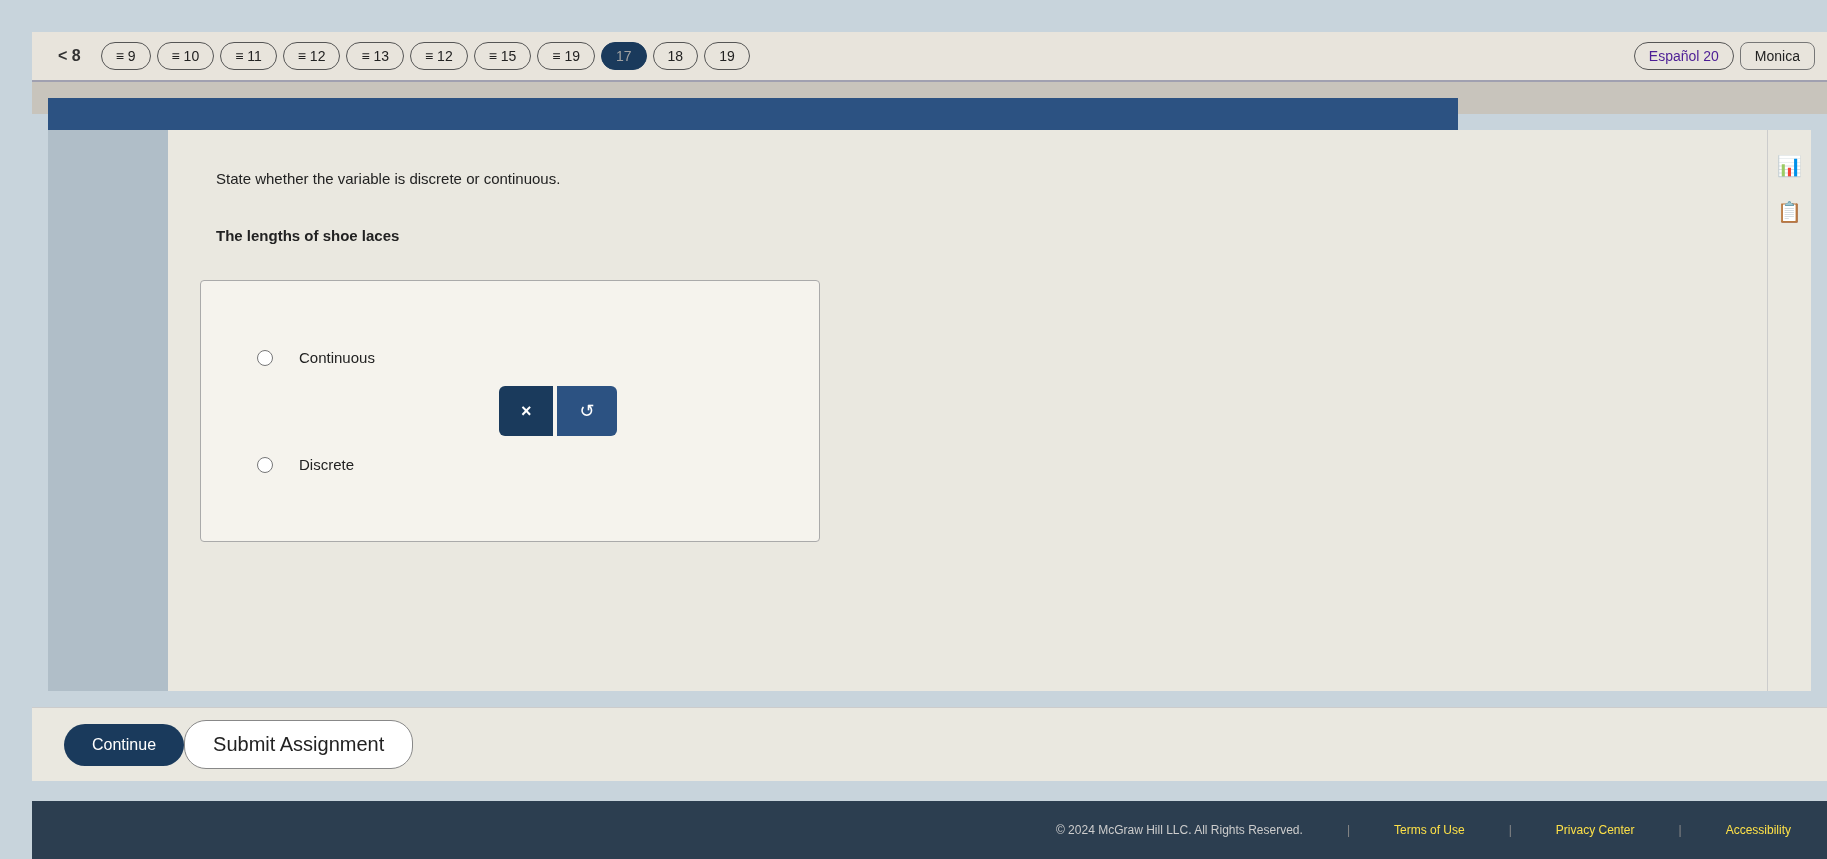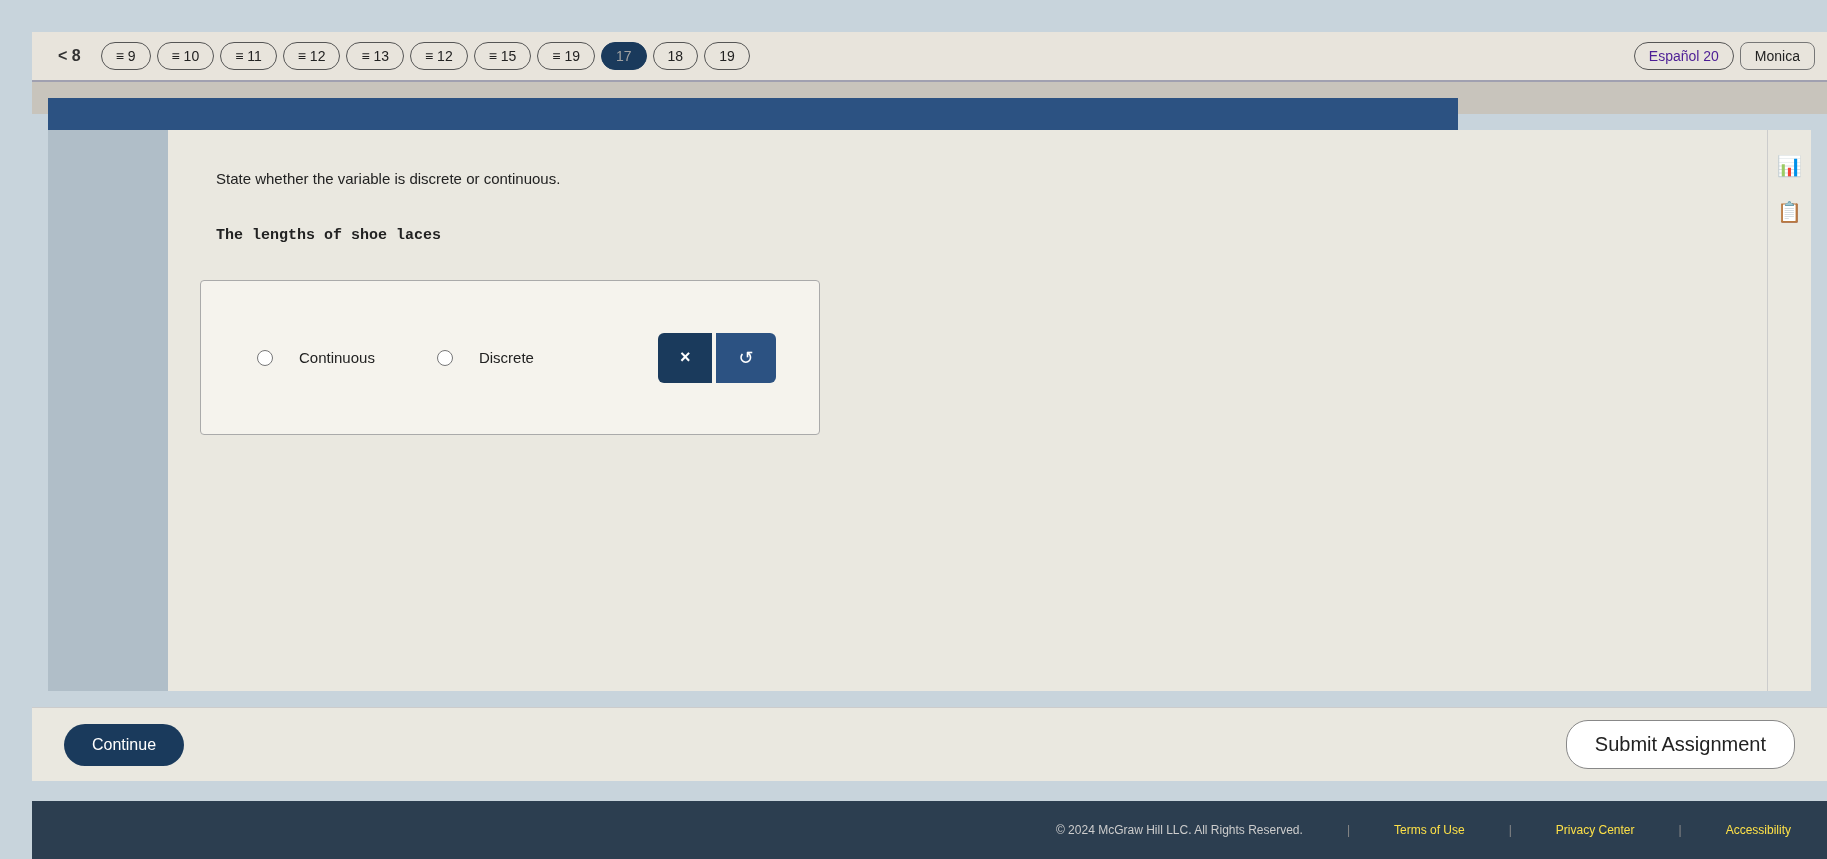--- a/index.html
+++ b/index.html
@@ -111,39 +111,38 @@
       color: #222;
       margin-bottom: 8px;
       font-weight: normal;
     }
 
     .question-text {
       font-size: 15px;
       font-weight: bold;
       color: #222;
       margin-bottom: 20px;
-      font-family: Liberation Mono, monospace;
     }
 
     
     .answer-box {
       border: 1.5px solid #aaa;
       border-radius: 4px;
       background: #f5f3ed;
       padding: 20px 24px;
       display: inline-flex;
       align-items: center;
       gap: 60px;
       max-width: 620px;
     }
 
     .radio-group {
       display: flex;
-      flex-direction: row;
-      gap: 14px;
+      flex-direction: column;
+      gap: 26px;
     }
 
     .radio-label {
       display: flex;
       align-items: center;
       gap: 10px;
       font-size: 15px;
       color: #222;
       cursor: pointer;
     }
@@ -203,21 +202,20 @@
       color: #555;
       font-size: 20px;
     }
 
     
     .bottom-bar {
       background: #eae8e0;
       border-top: 1px solid #ccc;
       display: flex;
       align-items: center;
-      justify-content: space-between;
       padding: 12px 32px;
       flex-shrink: 0;
     }
 
     .continue-btn {
       background: #1a3a5c;
       color: white;
       border: none;
       border-radius: 22px;
       padding: 12px 28px;

